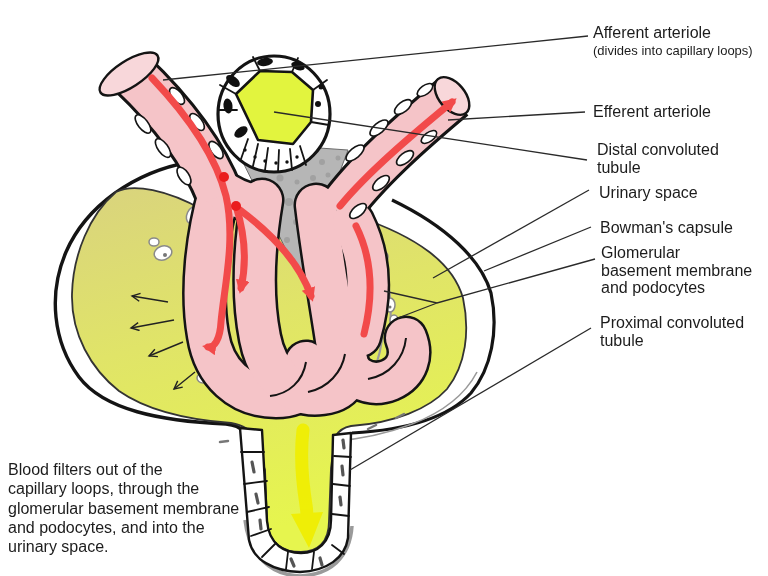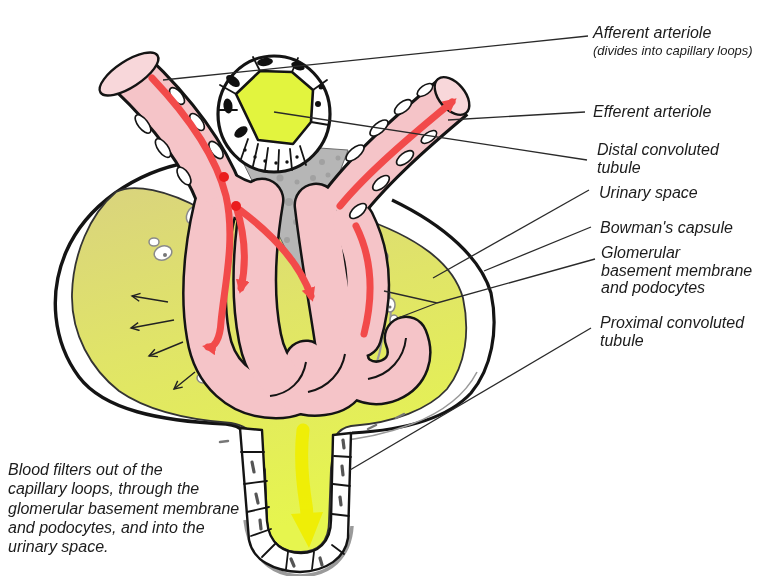--- a/index.html
+++ b/index.html
@@ -1,17 +1,17 @@
 <!DOCTYPE html>
 <html style="--capillary-pink: #f5c4c8; --capillary-pink-light: #f8d7da; --blood-red: #f24a4a; --blood-red-bright: #ea1d1d; --urinary-olive: #d9d37e; --urinary-lime: #e6f54e; --lumen-lime: #e2f43e; --filtrate-yellow: #f0ee00; --macula-gray: #b6b6b6; --macula-speckle: #8f8f8f; --membrane-gray: #9b9b9b; --outline: #141414; --leader: #2a2a2a; --text: #1c1c1c; --nucleus: #101010; --wall-nucleus: #555555;"><head>
 <meta charset="utf-8">
 <style>
   html,body{margin:0;padding:0;background:#fff;}
   body{width:768px;height:576px;font-family:"Liberation Sans",sans-serif;}
-  #stage{position:relative;width:768px;height:576px;overflow:hidden;font-style:italic;}
+  #stage{position:relative;width:768px;height:576px;overflow:hidden;}
   svg{display:block;}
   .outline{stroke:var(--outline);fill:none;}
   .leader{stroke:var(--leader);stroke-width:1.3;fill:none;}
   .label{font-size:16px;fill:var(--text);}
   .label-small{font-size:13px;fill:var(--text);}
   .caption{font-size:16px;fill:var(--text);}
   .tube-black{stroke:var(--outline);fill:none;stroke-linecap:round;stroke-linejoin:round;}
   .tube-pink{stroke:var(--capillary-pink);fill:none;stroke-linecap:round;stroke-linejoin:round;}
   .red-streak{stroke:var(--blood-red);stroke-width:7;fill:none;stroke-linecap:round;stroke-linejoin:round;}
   .membrane{stroke:var(--membrane-gray);stroke-width:2.2;fill:none;stroke-linecap:round;}

